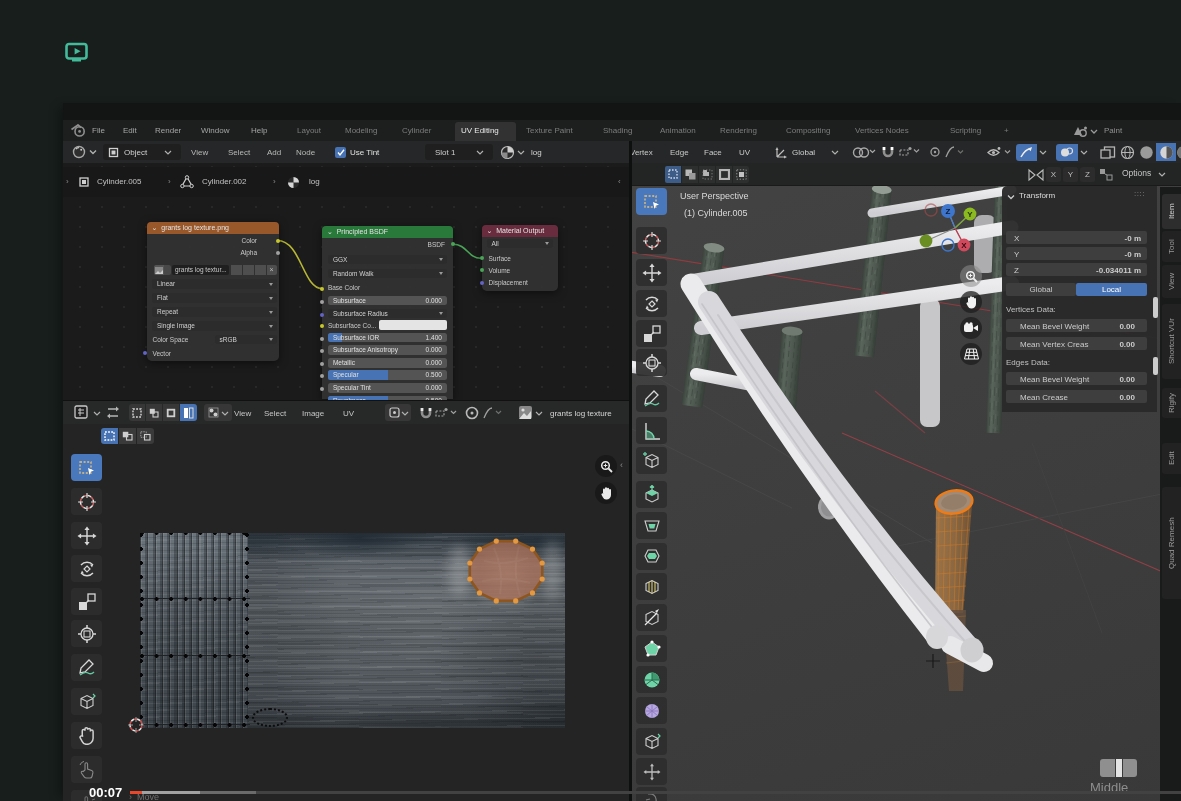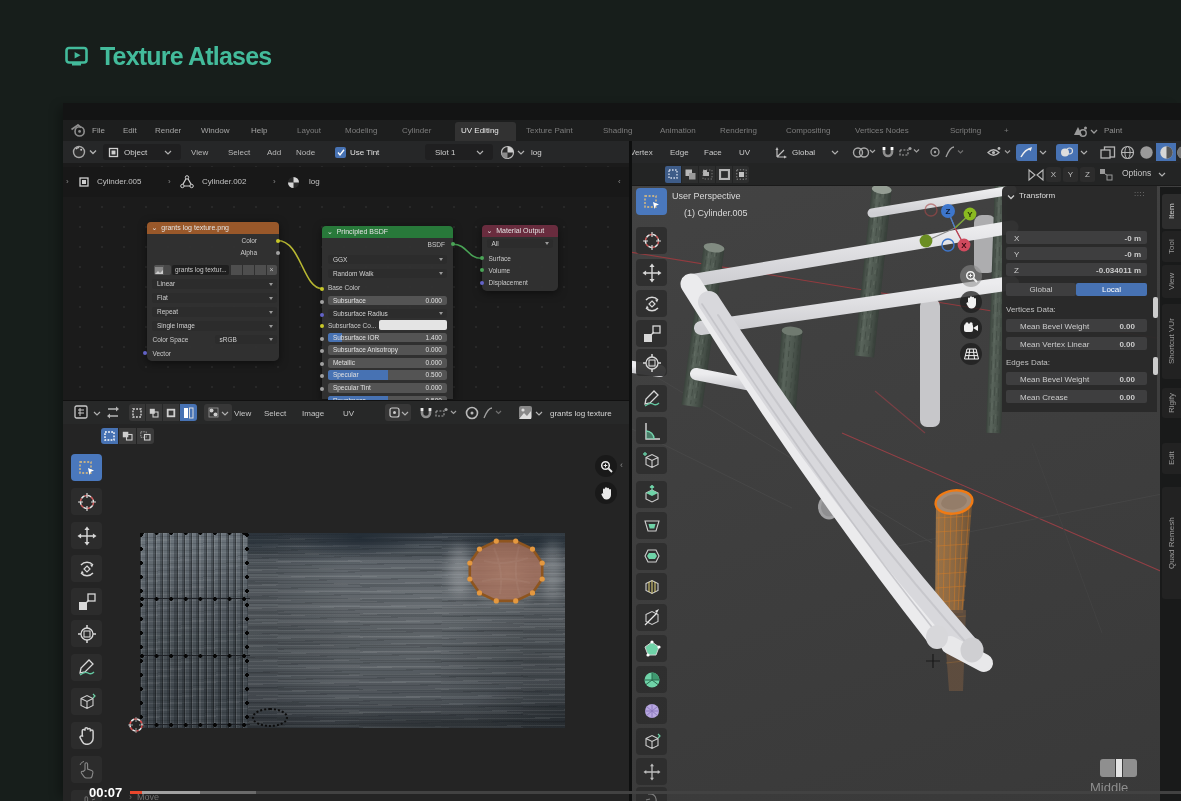--- a/index.html
+++ b/index.html
@@ -77,21 +77,20 @@
   .dotlnv { position:absolute; width:4px; background-image:radial-gradient(circle at 2px 2px, #060606 1.8px, rgba(0,0,0,0) 2.1px); background-size:4px 14px; }
 </style>
 </head>
 <body>
   <div class="title">
     <svg width="23" height="22" viewBox="0 0 23 22">
       <rect x="1.5" y="2" width="20" height="14.5" rx="2.5" fill="none" stroke="#43bb9b" stroke-width="2.6"></rect>
       <path d="M9.6 6l6 3.2-6 3.2z" fill="#43bb9b"></path>
       <path d="M7 19.5h9v-3h-9z" fill="#43bb9b"></path>
     </svg>
-    <span>Texture Atlases</span>
   </div>
   <div class="video" id="video">
     <div class="topstrip"></div>
     <div class="menubar" id="menubar">
       <svg class="abs" style="left:8px;top:4px" width="15" height="13" viewBox="0 0 15 13">
         <circle cx="8.6" cy="7.4" r="4.6" fill="none" stroke="#8f8f8f" stroke-width="1.6"></circle>
         <circle cx="8.6" cy="7.4" r="1.4" fill="#8f8f8f"></circle>
         <path d="M0.5 5.5 L7 1 L10 3.5" fill="none" stroke="#8f8f8f" stroke-width="1.8"></path>
       </svg>
       <span style="left:29px">File</span>
@@ -694,21 +693,21 @@
           <circle cx="316" cy="48" r="7" fill="#3d76cc"></circle>
           <text x="316" y="51" text-anchor="middle" fill="#0c1b33">Z</text>
           <circle cx="338" cy="51" r="6.4" fill="#8aba20"></circle>
           <text x="338" y="54" text-anchor="middle" fill="#263505">Y</text>
           <circle cx="294" cy="78" r="6.4" fill="#6b8e23"></circle>
           <circle cx="316" cy="82" r="6" fill="none" stroke="#3d76cc" stroke-width="1.4"></circle>
           <circle cx="332" cy="82" r="6.4" fill="#d04a5e"></circle>
           <text x="332" y="85" text-anchor="middle" fill="#3a0a12">X</text>
         </g>
       </svg>
-      <span class="abs" style="left:40px;top:28px;color:#d9d9d9;font-size:9px;">User Perspective</span>
+      <span class="abs" style="left:48px;top:28px;color:#d9d9d9;font-size:9px;">User Perspective</span>
       <span class="abs" style="left:52px;top:45px;color:#d9d9d9;font-size:9px;">(1) Cylinder.005</span>
 
       <div class="abs" style="left:328px;top:102px;width:22px;height:22px;border-radius:50%;background:rgba(140,140,140,.55);"></div>
       <svg class="abs" style="left:333px;top:107px" width="13" height="13" viewBox="0 0 13 13">
         <circle cx="5.5" cy="5.5" r="3.8" fill="none" stroke="#f2f2f2" stroke-width="1.5"></circle>
         <path d="M8.5 8.5 L12 12" stroke="#f2f2f2" stroke-width="1.8"></path>
         <path d="M3.7 5.5h3.6M5.5 3.7v3.6" stroke="#f2f2f2" stroke-width="1"></path>
       </svg>
       <div class="abs" style="left:328px;top:128px;width:22px;height:22px;border-radius:50%;background:rgba(30,30,30,.75);"></div>
       <svg class="abs" style="left:333px;top:132px" width="13" height="14" viewBox="0 0 13 14">
@@ -789,21 +788,21 @@
           <span class="r">-0.034011 m</span>
         </div>
         <div class="field" style="left:4px;top:97px;width:70px;text-align:center;color:#c9c9c9;"><span style="line-height:13px">Global</span></div>
         <div class="field" style="left:74px;top:97px;width:71px;background:#4772b3;text-align:center;color:#fff;"><span style="line-height:13px">Local</span></div>
         <span class="abs" style="left:4px;top:119px;color:#c0c0c0;">Vertices Data:</span>
         <div class="field" style="left:4px;top:133px;width:141px;">
           <span class="l" style="left:14px">Mean Bevel Weight</span>
           <span class="r" style="right:12px">0.00</span>
         </div>
         <div class="field" style="left:4px;top:151px;width:141px;">
-          <span class="l" style="left:14px">Mean Vertex Linear</span>
+          <span class="l" style="left:14px">Mean Vertex Creas</span>
           <span class="r" style="right:12px">0.00</span>
         </div>
         <span class="abs" style="left:4px;top:172px;color:#c0c0c0;">Edges Data:</span>
         <div class="field" style="left:4px;top:186px;width:141px;">
           <span class="l" style="left:14px">Mean Bevel Weight</span>
           <span class="r" style="right:12px">0.00</span>
         </div>
         <div class="field" style="left:4px;top:204px;width:141px;">
           <span class="l" style="left:14px">Mean Crease</span>
           <span class="r" style="right:12px">0.00</span>

